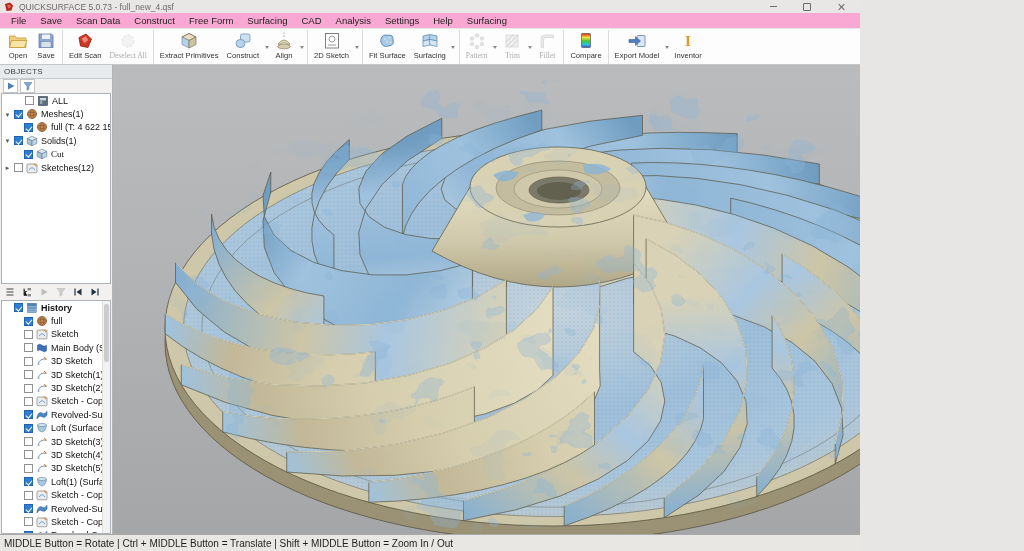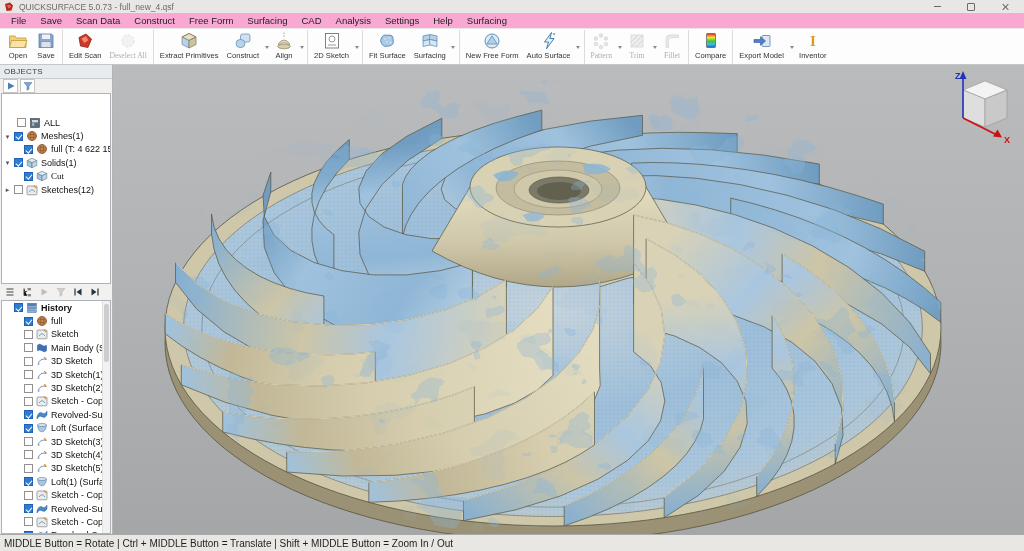--- a/index.html
+++ b/index.html
@@ -1,17 +1,17 @@
 <!DOCTYPE html>
 <html><head>
 <meta charset="utf-8">
 <style>
   html,body{margin:0;padding:0;}
   body{width:1024px;height:551px;overflow:hidden;font-family:"Liberation Sans",sans-serif;background:#e8e6e5;}
-  .window{width:1024px;height:551px;display:flex;flex-direction:column;background:#efefef;}
+  .window{width:860px;height:551px;display:flex;flex-direction:column;background:#efefef;}
 
   
   .titlebar{flex:0 0 13px;height:13px;display:flex;align-items:center;background:#e9e7e6;padding:0 4px;}
   .app-logo{width:10px;height:10px;display:flex;align-items:center;}
   .title-text{font-size:8.5px;color:#6e6a68;margin-left:5px;}
   .win-controls{margin-left:auto;display:flex;align-items:center;gap:24px;padding-right:10px;}
   .win-btn{width:10px;height:10px;display:flex;align-items:center;justify-content:center;}
   .glyph-min{width:7px;height:1px;background:#6a6a6a;}
   .glyph-max{width:6px;height:6px;border:1px solid #6a6a6a;border-radius:1px;}
   .glyph-close{position:relative;width:8px;height:8px;}
@@ -219,43 +219,20 @@
               <path d="M10 3.5 Q8.5 9 10 14" fill="none" stroke="#5584ad" stroke-width="0.7"></path>
             </svg>
           </div>
           <div class="tlabel">Surfacing</div>
         </div>
         <div class="ddbtn">
           <span class="tri"></span>
         </div>
       </div>
       <div class="tgroup">
-        <div class="tbtn">
-          <div class="ticonbox">
-            <svg width="20" height="19" viewBox="0 0 20 19">
-              <circle cx="10" cy="10" r="7" fill="#ddeaf6" stroke="#5584ad" stroke-width="0.9"></circle>
-              <path d="M10 4.8 L15.2 13 L4.8 13 Z" fill="#b0d0ea" stroke="#5584ad" stroke-width="0.7"></path>
-            </svg>
-          </div>
-          <div class="tlabel">New Free Form</div>
-        </div>
-        <div class="tbtn">
-          <div class="ticonbox">
-            <svg width="20" height="19" viewBox="0 0 20 19">
-              <path d="M12.5 1.5 L5.5 11 H9.5 L7.5 17.8 L15 7.5 H10.8 Z" fill="#e9f1f8" stroke="#4a7eb0" stroke-width="1"></path>
-              <path d="M14 2 l1 2 M15.8 2.2 l-0.6 2" stroke="#4a7eb0" stroke-width="0.7"></path>
-            </svg>
-          </div>
-          <div class="tlabel">Auto Surface</div>
-        </div>
-        <div class="ddbtn">
-          <span class="tri"></span>
-        </div>
-      </div>
-      <div class="tgroup">
         <div class="tbtn disabled">
           <div class="ticonbox">
             <svg width="20" height="19" viewBox="0 0 20 19">
               <circle cx="10" cy="4.5" r="1.8" fill="#c6c6c6" stroke="#9b9b9b" stroke-width="0.6"></circle>
               <circle cx="15" cy="7.5" r="1.8" fill="#c6c6c6" stroke="#9b9b9b" stroke-width="0.6"></circle>
               <circle cx="15" cy="13" r="1.8" fill="#c6c6c6" stroke="#9b9b9b" stroke-width="0.6"></circle>
               <circle cx="5" cy="7.5" r="1.8" fill="#c6c6c6" stroke="#9b9b9b" stroke-width="0.6"></circle>
               <circle cx="5" cy="13" r="1.8" fill="#c6c6c6" stroke="#9b9b9b" stroke-width="0.6"></circle>
               <circle cx="10" cy="16" r="1.8" fill="#c6c6c6" stroke="#9b9b9b" stroke-width="0.6"></circle>
             </svg>
@@ -340,21 +317,21 @@
                 <path d="M2 1.5 L8.5 5 L2 8.5 Z" fill="#4f7fb5"></path>
               </svg></span>
           </div>
           <div class="tool-btn">
             <span><svg width="10" height="10" viewBox="0 0 10 10">
                 <path d="M1 1.5 h8 l-3 3.6 v3 l-2 1.2 v-4.2 Z" fill="#7da7d8" stroke="#4a6f9e" stroke-width="0.5"></path>
               </svg></span>
           </div>
         </div>
       <div class="tree" id="objects-list">
-          <div class="tree-row" style="padding-left: 5px; margin-top: 22px;">
+          <div class="tree-row" style="padding-left: 13px;">
             <span class="arrow"></span>
             <span class="cb"></span>
             <span class="ticon">
               <svg width="12" height="12" viewBox="0 0 12 12">
                 <rect x="1.5" y="1.5" width="9" height="9" fill="#5c6d7c" stroke="#36444f" stroke-width="0.6"></rect>
                 <rect x="3" y="3" width="6" height="2.4" fill="#cfd9e2"></rect>
                 <rect x="3" y="6.2" width="2.4" height="2.6" fill="#9fb0bd"></rect>
               </svg>
             </span>
             <span class="tlab">ALL</span>

